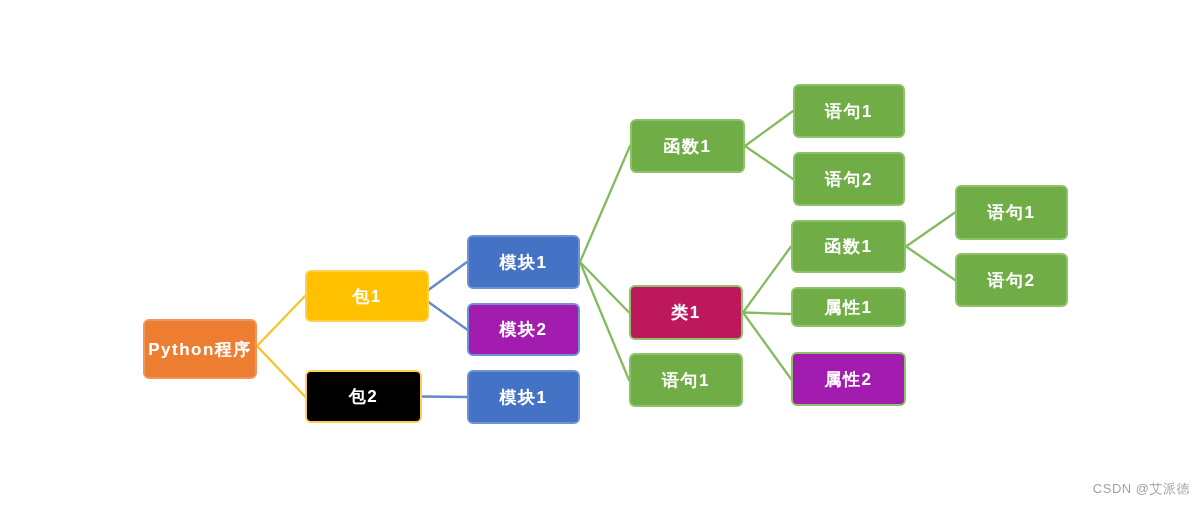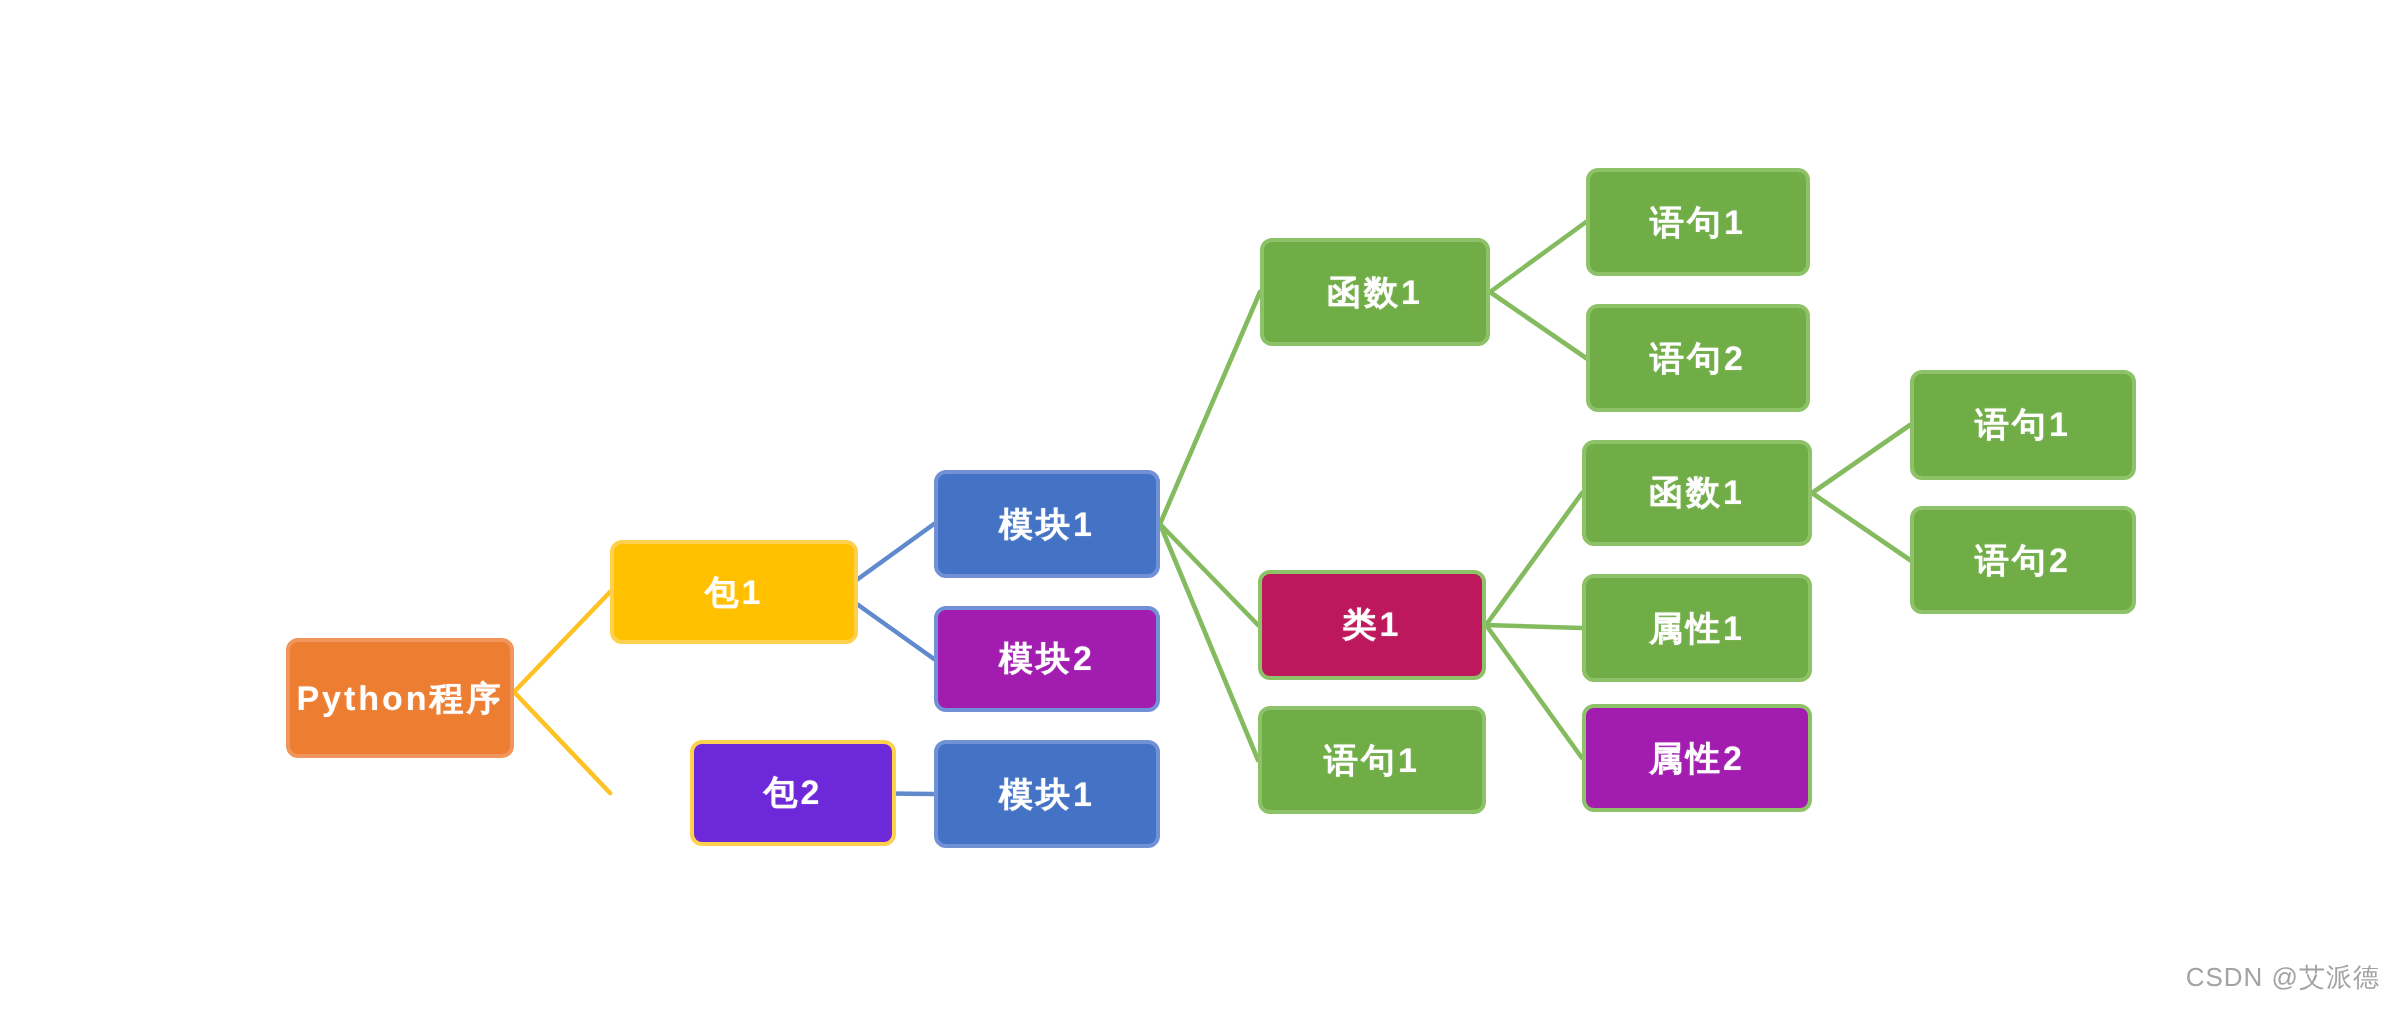--- a/index.html
+++ b/index.html
@@ -63,29 +63,29 @@
       <line x1="745" y1="146" x2="793" y2="179" stroke="#85BB5F" stroke-width="2.3" stroke-linecap="round"></line>
       <line x1="743" y1="312.5" x2="791" y2="246.5" stroke="#85BB5F" stroke-width="2.3" stroke-linecap="round"></line>
       <line x1="743" y1="312.5" x2="791" y2="314" stroke="#85BB5F" stroke-width="2.3" stroke-linecap="round"></line>
       <line x1="743" y1="312.5" x2="791" y2="379" stroke="#85BB5F" stroke-width="2.3" stroke-linecap="round"></line>
       <line x1="906" y1="246.5" x2="955" y2="212.5" stroke="#85BB5F" stroke-width="2.3" stroke-linecap="round"></line>
       <line x1="906" y1="246.5" x2="955" y2="280" stroke="#85BB5F" stroke-width="2.3" stroke-linecap="round"></line>
     </svg>
   <div id="nodes">
       <div class="node" style="left: 143px; top: 319px; width: 114px; height: 60px; background: rgb(237, 125, 49); border-color: rgb(240, 149, 91);">Python程序</div>
       <div class="node" style="left: 305px; top: 270px; width: 124px; height: 52px; background: rgb(255, 192, 0); border-color: rgb(255, 208, 77);">包1</div>
-      <div class="node" style="left: 305px; top: 370px; width: 103px; height: 53px; background: #6d28d9; border-color: rgb(255, 208, 77); margin-left: 40px;">包2</div>
+      <div class="node" style="left: 305px; top: 370px; width: 117px; height: 53px; background: #000000; border-color: rgb(255, 208, 77);">包2</div>
       <div class="node" style="left: 467px; top: 235px; width: 113px; height: 54px; background: rgb(68, 114, 196); border-color: rgb(113, 145, 214);">模块1</div>
       <div class="node" style="left: 467px; top: 303px; width: 113px; height: 53px; background: #a21caf; border-color: rgb(113, 145, 214);">模块2</div>
       <div class="node" style="left: 467px; top: 370px; width: 113px; height: 54px; background: rgb(68, 114, 196); border-color: rgb(113, 145, 214);">模块1</div>
       <div class="node" style="left: 630px; top: 119px; width: 115px; height: 54px; background: rgb(112, 173, 71); border-color: rgb(141, 194, 104);">函数1</div>
       <div class="node" style="left: 793px; top: 84px; width: 112px; height: 54px; background: rgb(112, 173, 71); border-color: rgb(141, 194, 104);">语句1</div>
       <div class="node" style="left: 793px; top: 152px; width: 112px; height: 54px; background: rgb(112, 173, 71); border-color: rgb(141, 194, 104);">语句2</div>
       <div class="node" style="left: 629px; top: 285px; width: 114px; height: 55px; background: #be185d; border-color: rgb(141, 194, 104);">类1</div>
       <div class="node" style="left: 629px; top: 353px; width: 114px; height: 54px; background: rgb(112, 173, 71); border-color: rgb(141, 194, 104);">语句1</div>
       <div class="node" style="left: 791px; top: 220px; width: 115px; height: 53px; background: rgb(112, 173, 71); border-color: rgb(141, 194, 104);">函数1</div>
-      <div class="node" style="left: 791px; top: 287px; width: 115px; height: 54px; background: rgb(112, 173, 71); border-color: rgb(141, 194, 104);">属性1</div>
+      <div class="node" style="left: 791px; top: 287px; width: 115px; height: 40px; background: rgb(112, 173, 71); border-color: rgb(141, 194, 104);">属性1</div>
       <div class="node" style="left: 791px; top: 352px; width: 115px; height: 54px; background: #a21caf; border-color: rgb(141, 194, 104);">属性2</div>
       <div class="node" style="left: 955px; top: 185px; width: 113px; height: 55px; background: rgb(112, 173, 71); border-color: rgb(141, 194, 104);">语句1</div>
       <div class="node" style="left: 955px; top: 253px; width: 113px; height: 54px; background: rgb(112, 173, 71); border-color: rgb(141, 194, 104);">语句2</div>
     </div>
   <div class="watermark" style="color: rgb(163, 163, 163);">CSDN @艾派德</div>
 </div>
 
 </body></html>

